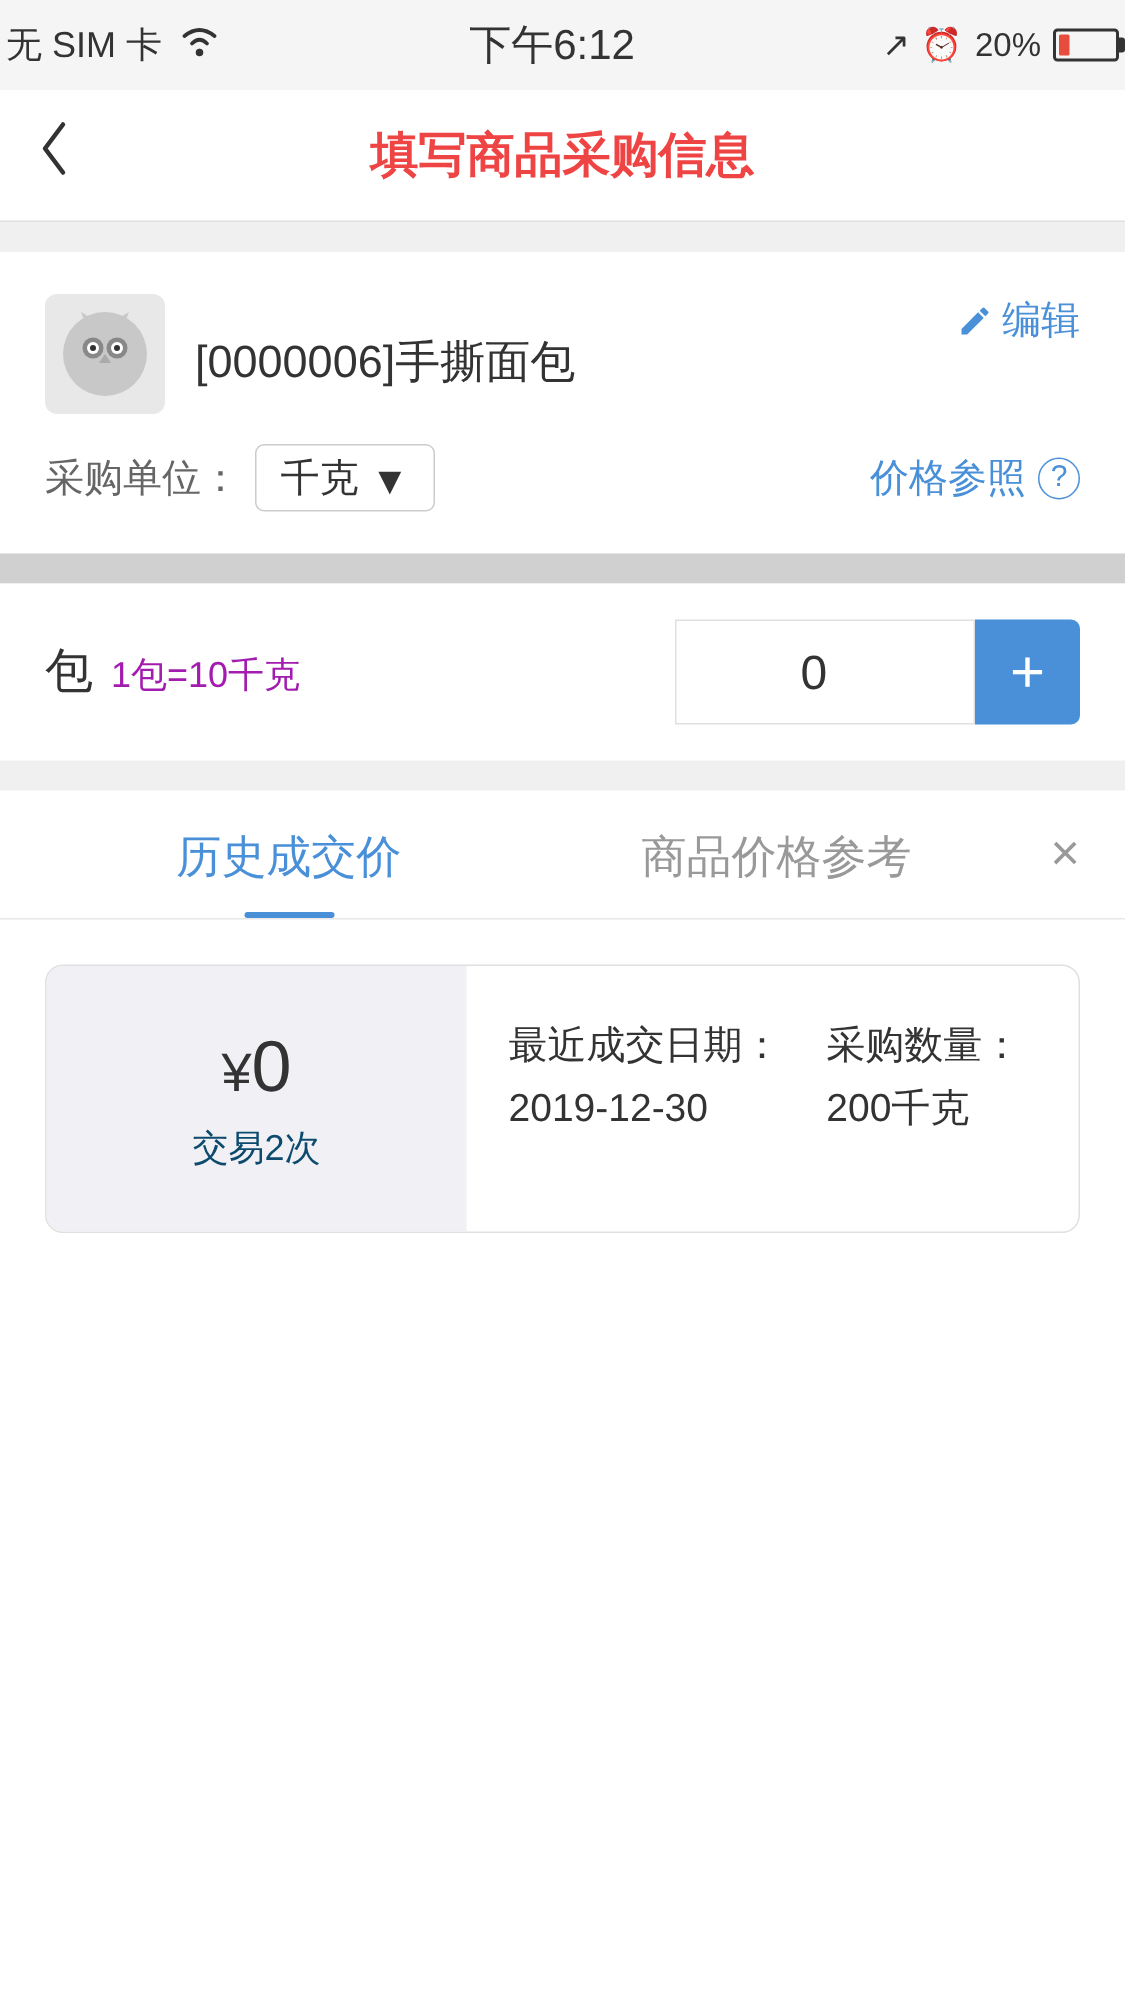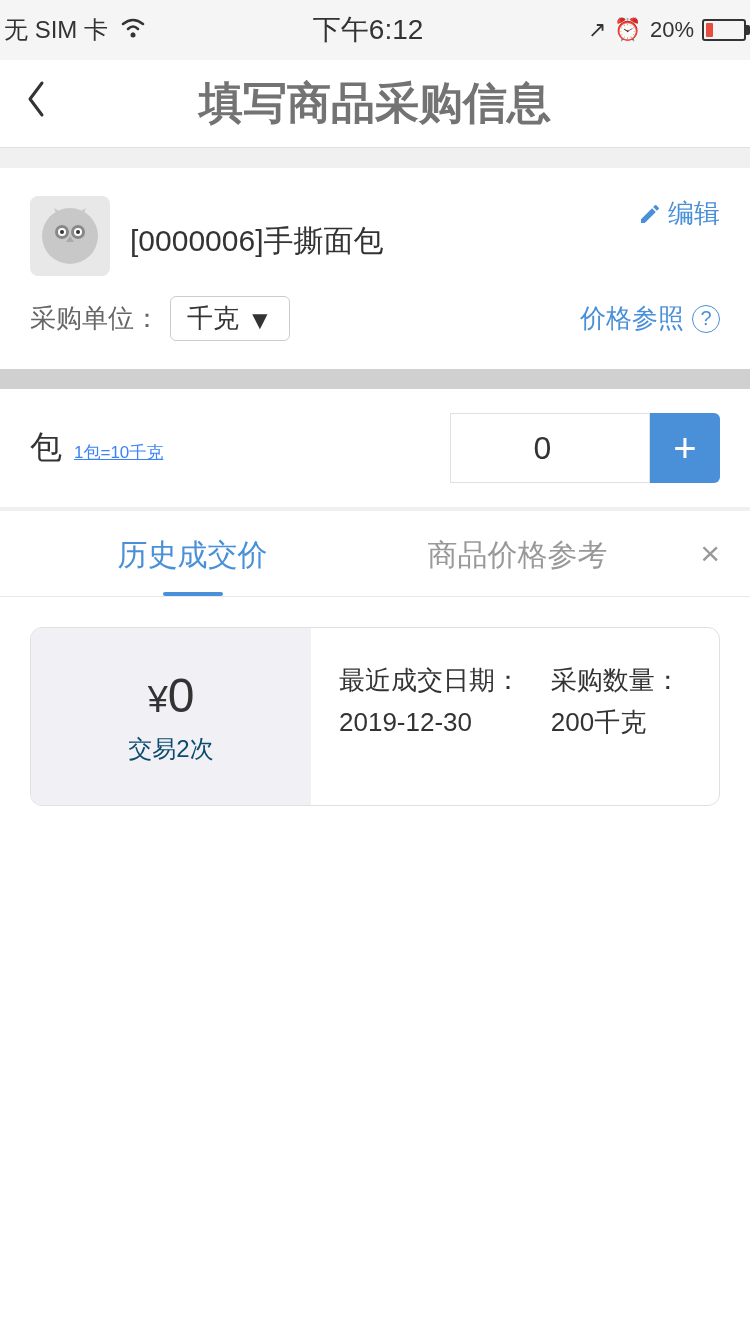--- a/index.html
+++ b/index.html
@@ -80,23 +80,23 @@
       border-bottom: 1px solid #e0e0e0;
     }
     .nav-back {
       position: absolute;
       left: 24px;
       font-size: 36px;
       color: #333;
       cursor: pointer;
     }
     .nav-title {
-      font-size: 44px;
+      font-size: 32px;
       font-weight: 600;
-      color: #737373;
+      color: #ef4444;
     }
 
     
     .product-card {
       background: #fff;
       margin-top: 20px;
       padding: 28px 30px;
     }
     .product-header {
       display: flex;
@@ -197,23 +197,22 @@
       display: flex;
       align-items: baseline;
       gap: 12px;
     }
     .qty-unit {
       font-size: 32px;
       color: #333;
       font-weight: 500;
     }
     .qty-conversion {
-      font-size: 17px;
-      color: #3b82f6;
-      text-decoration: underline;
+      font-size: 24px;
+      color: #a21caf;
     }
     .qty-input-group {
       display: flex;
       align-items: center;
       gap: 0;
     }
     .qty-input {
       width: 200px;
       height: 70px;
       border: 1px solid #e0e0e0;
@@ -233,21 +232,21 @@
       display: flex;
       align-items: center;
       justify-content: center;
       cursor: pointer;
       border-radius: 0 6px 6px 0;
     }
 
     
     .tab-panel {
       background: #fff;
-      margin-top: 4px;
+      margin-top: 20px;
     }
     .tab-header {
       display: flex;
       align-items: center;
       border-bottom: 1px solid #e8e8e8;
       position: relative;
       padding: 0 30px;
     }
     .tab-item {
       flex: 1;

